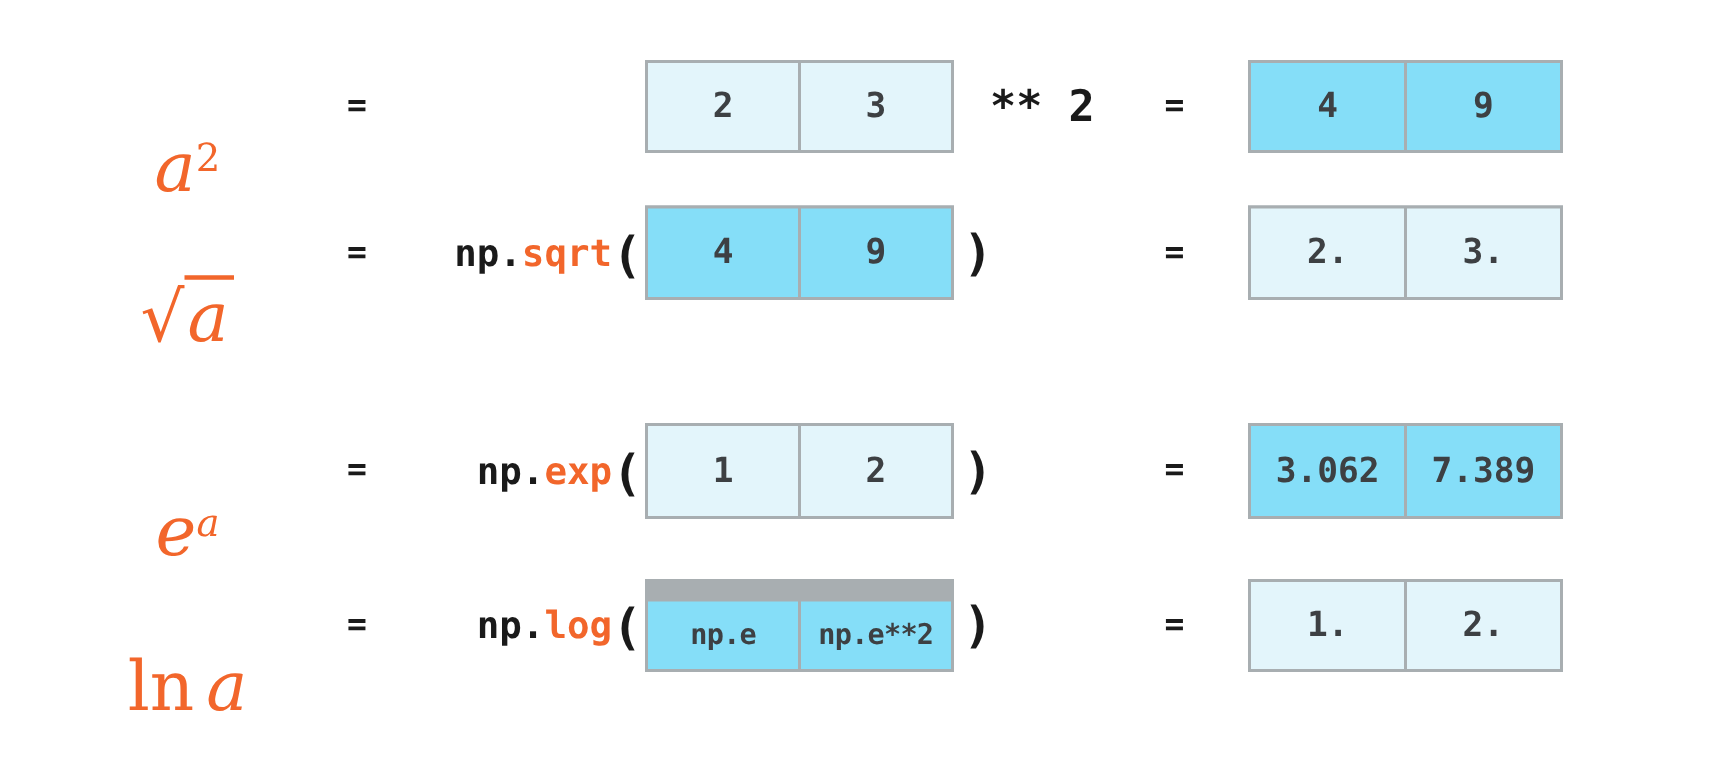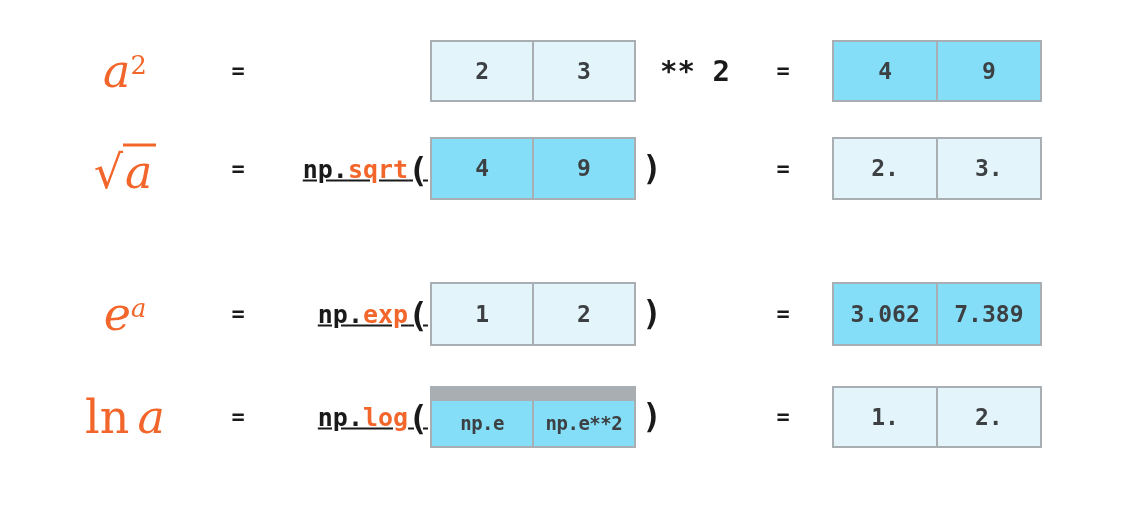--- a/index.html
+++ b/index.html
@@ -14,20 +14,21 @@
   .row > div{position:absolute;top:50%;transform:translateY(-50%);}
 
   
   .math-label{
     left:35px;width:180px;text-align:center;
     font-family:"DejaVu Serif", serif;
     font-size:46px;
     color:var(--accent-orange,#F2662B);
     white-space:nowrap;
     line-height:1;
+    margin-top:40px;
   }
   .mi{font-style:italic;}
   .mrm{font-style:normal;}
   .math-label sup{font-size:0.56em;vertical-align:0.5em;line-height:0;}
   .mrad{font-style:normal;}
   .mrad-arg{
     display:inline-block;
     border-top:3px solid var(--accent-orange,#F2662B);
     line-height:1.0;
     padding:2px 4px 0 2px;
@@ -41,21 +42,21 @@
     text-align:center;line-height:1;
   }
   .eq1{left:220px;width:36px;}
   .eq2{left:766px;width:34px;}
 
   
   .func{
     left:240px;width:188px;text-align:right;
     font-weight:bold;font-size:25px;
     color:var(--code-black,#1A1A1A);
-    white-space:nowrap;line-height:1;text-decoration:underline;
+    white-space:nowrap;line-height:1;
   }
   .fname{color:var(--accent-orange,#F2662B);}
   .paren{font-size:33px;font-weight:bold;line-height:0;vertical-align:-4px;}
 
   
   .array{
     display:flex;align-items:stretch;
     top:0 !important;transform:none !important;
     height:100%;
     border:2px solid var(--cell-border,#A8AEB1);

